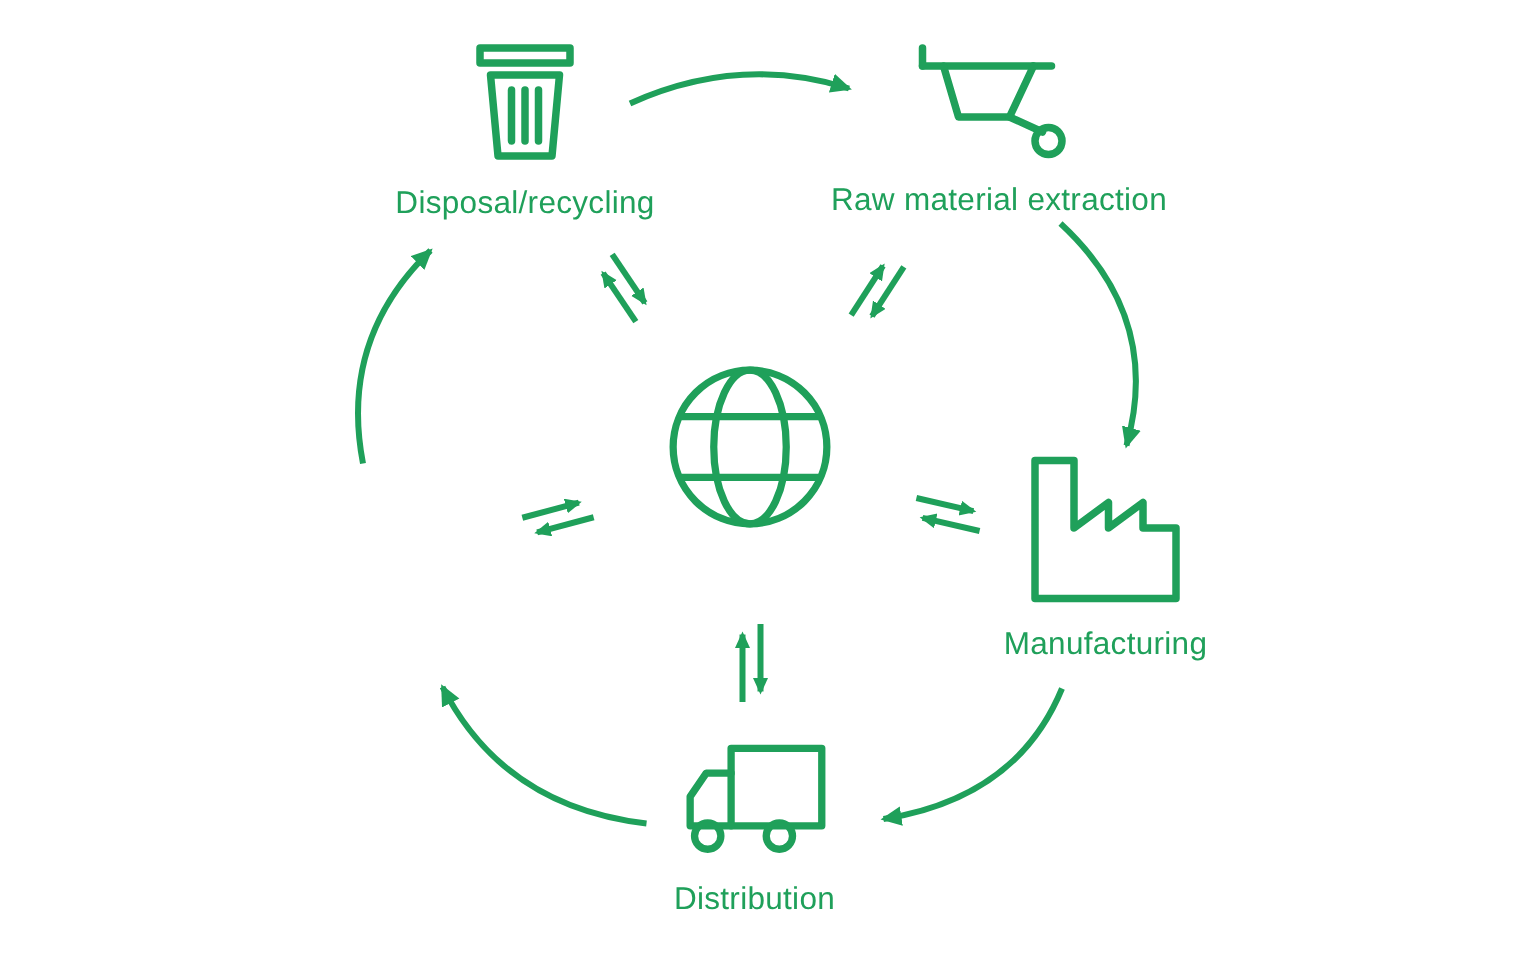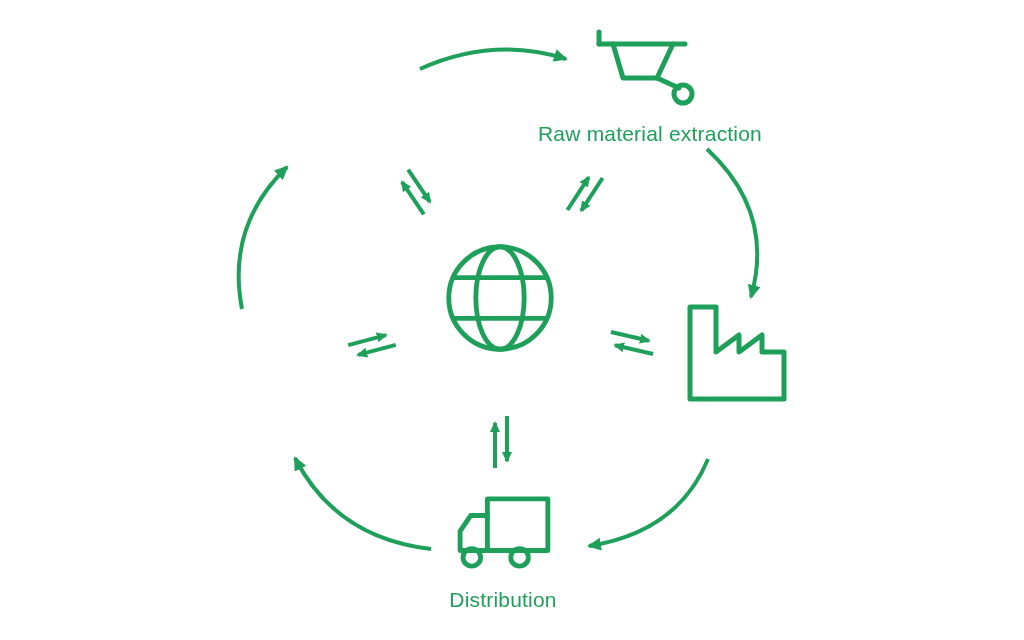--- a/index.html
+++ b/index.html
@@ -58,36 +58,47 @@
 
   <div class="layer" style="left:442px; top:240px;">
     <svg width="116" height="116" viewBox="0 0 120 120">
       <circle class="st" cx="60" cy="60" r="53"></circle>
       <ellipse class="st" cx="60" cy="60" rx="25" ry="53"></ellipse>
       <line class="st" x1="12" y1="39" x2="108" y2="39"></line>
       <line class="st" x1="12" y1="81" x2="108" y2="81"></line>
     </svg>
   </div>
 
+  <figure class="node" style="left:200px; top:28px; width:300px;">
+    <svg width="76" height="80" viewBox="0 0 76 80">
+      <rect class="st" x="8" y="4" width="60" height="10"></rect>
+      <path class="st" d="M15,22 L20,76 L56,76 L61,22 Z"></path>
+      <line class="st" x1="29" y1="32" x2="29" y2="66"></line>
+      <line class="st" x1="38" y1="32" x2="38" y2="66"></line>
+      <line class="st" x1="47" y1="32" x2="47" y2="66"></line>
+    </svg>
+    <figcaption class="lbl">Disposal/recycling</figcaption>
+  </figure>
 
-  <figure class="node" style="left:500px; top:26px; width:300px;text-align:center;">
+  <figure class="node" style="left:516px; top:26px; width:300px;text-align:center;">
     <svg width="110" height="80" viewBox="0 0 110 80">
       <line class="st" x1="4" y1="6" x2="4" y2="18"></line>
       <line class="st" x1="4" y1="18" x2="90" y2="18"></line>
       <path class="st" d="M18,18 L28,52 L62,52 L78,18"></path>
       <line class="st" x1="62" y1="52" x2="84" y2="62"></line>
       <circle class="st" cx="88" cy="68" r="9"></circle>
     </svg>
     <figcaption class="lbl">Raw material extraction</figcaption>
   </figure>
 
   <figure class="node" style="left:587px; top:302px; width:300px;">
     <svg width="104" height="100" viewBox="0 0 104 100">
       <path class="st" d="M5,97 L5,5 L31,5 L31,50 L54,33 L54,50 L77,33 L77,50 L99,50 L99,97 Z"></path>
     </svg>
+    <figcaption class="lbl">Manufacturing</figcaption>
   </figure>
 
   <figure class="node" style="left:353px; top:494px; width:300px;">
     <svg width="104" height="78" viewBox="0 0 104 80">
       <rect class="st" x="36" y="5" width="62" height="53"></rect>
       <path class="st" d="M36,22 L19,22 L8,38 L8,58 L36,58"></path>
       <circle class="st" cx="20" cy="65" r="9"></circle>
       <circle class="st" cx="69" cy="65" r="9"></circle>
     </svg>
     <figcaption class="lbl">Distribution</figcaption>

